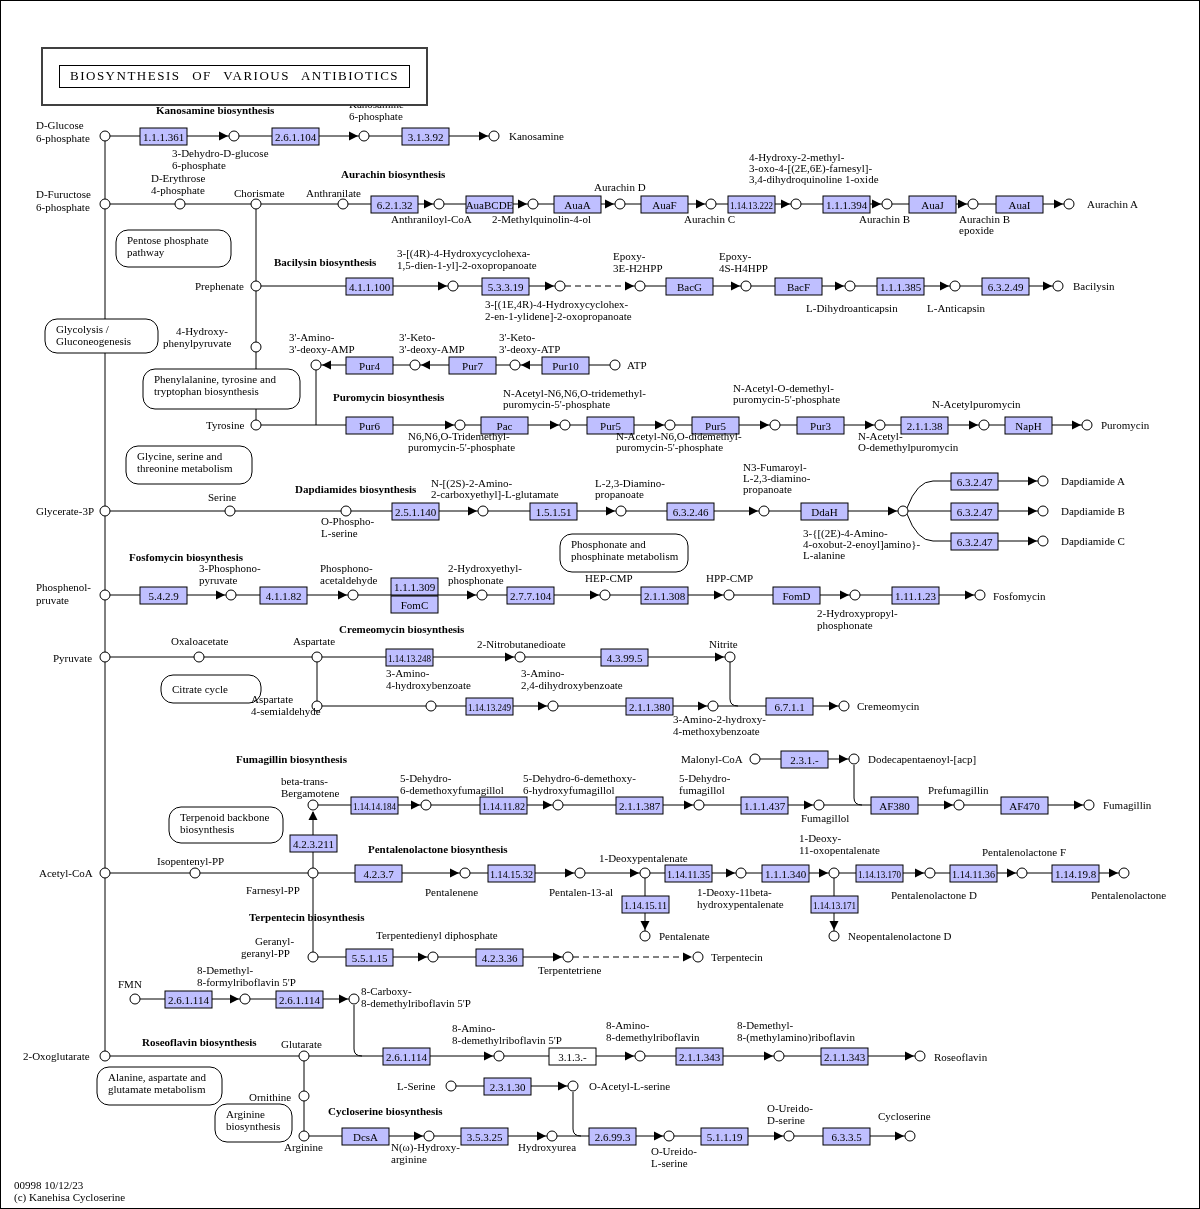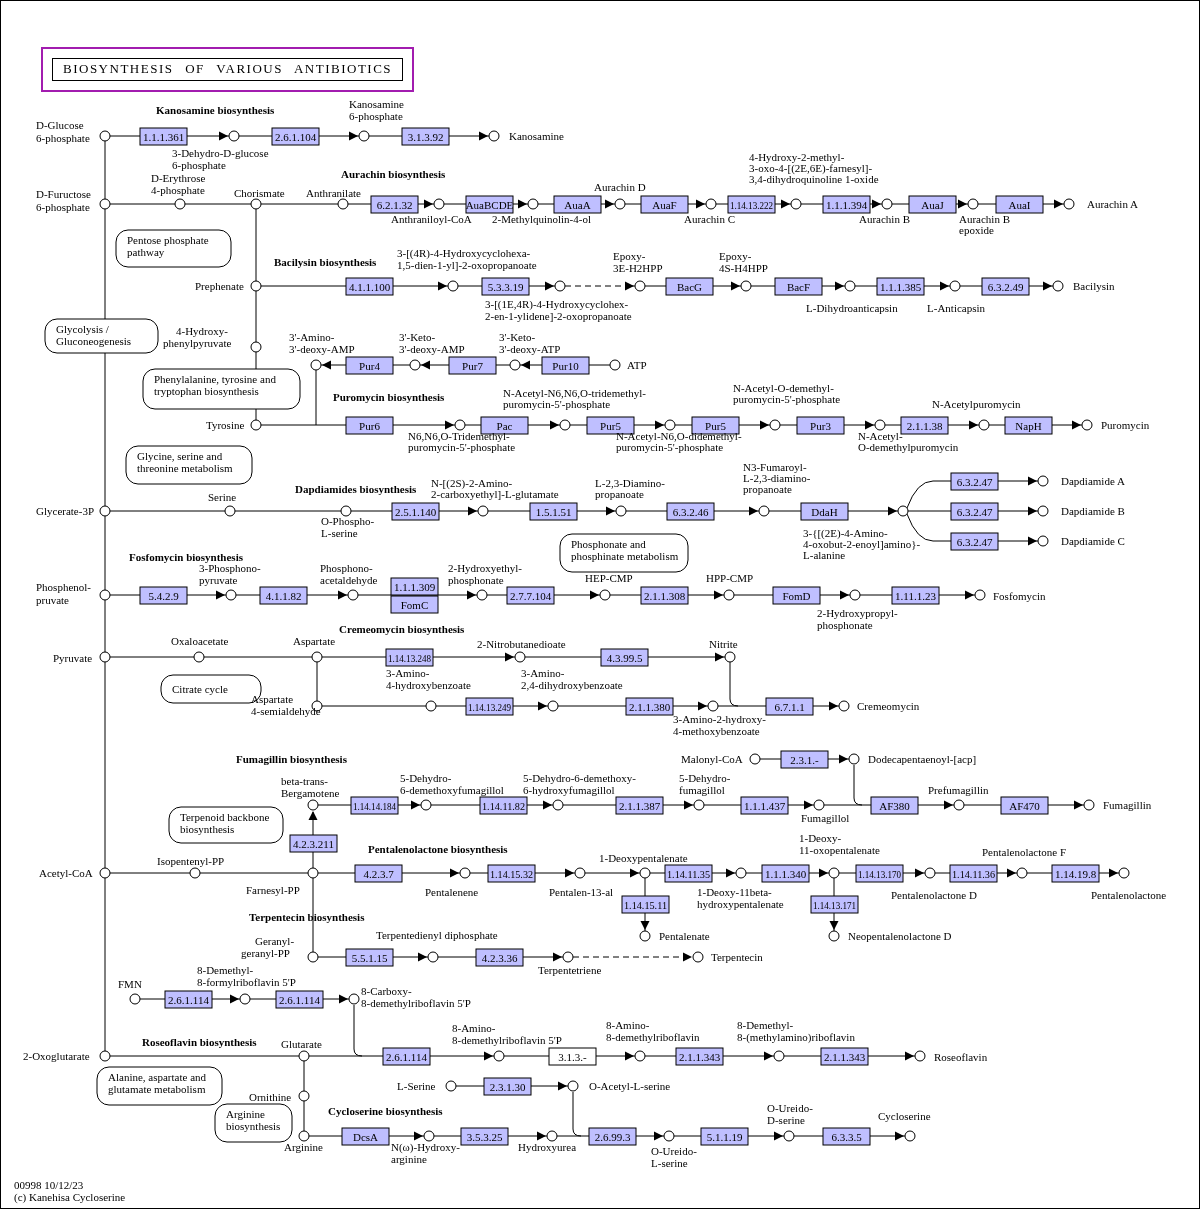--- a/index.html
+++ b/index.html
@@ -1,17 +1,17 @@
 <!DOCTYPE html>
 <html><head>
 <meta charset="utf-8">
 <style>
   html,body{margin:0;padding:0;background:#fff;}
   .page{position:relative;width:1200px;height:1209px;background:#fff;border:1px solid #000;box-sizing:border-box;overflow:hidden;font-family:"Liberation Serif","DejaVu Serif",serif;}
-  .title-box{position:absolute;left:40px;top:46px;border:2px solid #a21caf;padding:9px;background:#fff;z-index:3;}
+  .title-box{position:absolute;left:40px;top:46px;border:2px solid #404040;padding:16px;background:#fff;z-index:3;}
   .title-in{border:1px solid #000;padding:2px 10px 3px 10px;font-size:13px;letter-spacing:1.5px;word-spacing:7px;white-space:nowrap;}
   .footer{position:absolute;left:13px;top:1178px;font-size:11px;line-height:12px;z-index:3;}
   svg{position:absolute;left:0;top:0;}
   svg text{font-family:"Liberation Serif","DejaVu Serif",serif;font-size:11px;fill:#000;}
   svg text.lb{font-weight:bold;}
   svg text.bt{text-anchor:middle;}
   .ln{fill:none;stroke:#000;stroke-width:1;}
   .dash{stroke-dasharray:6 4;}
 </style>
 </head>

